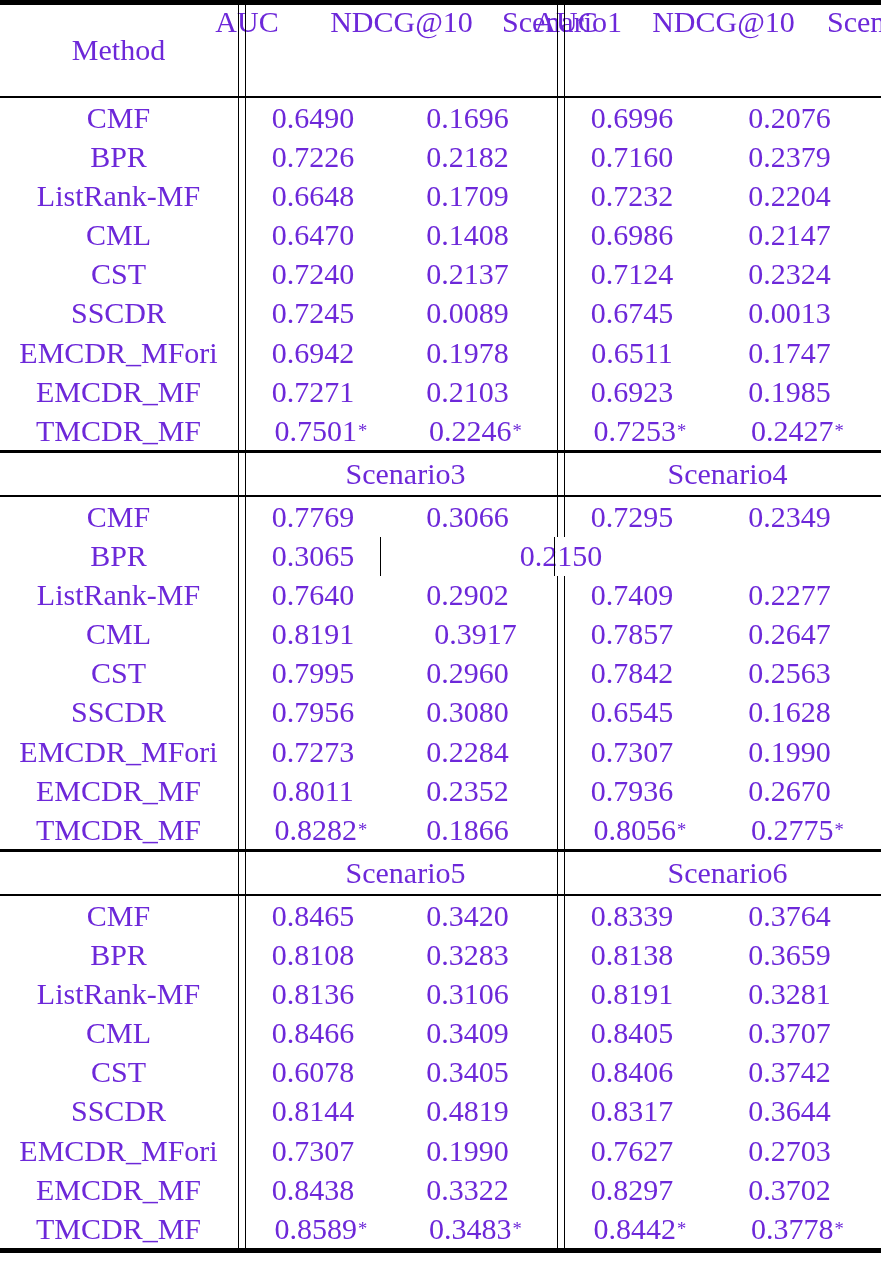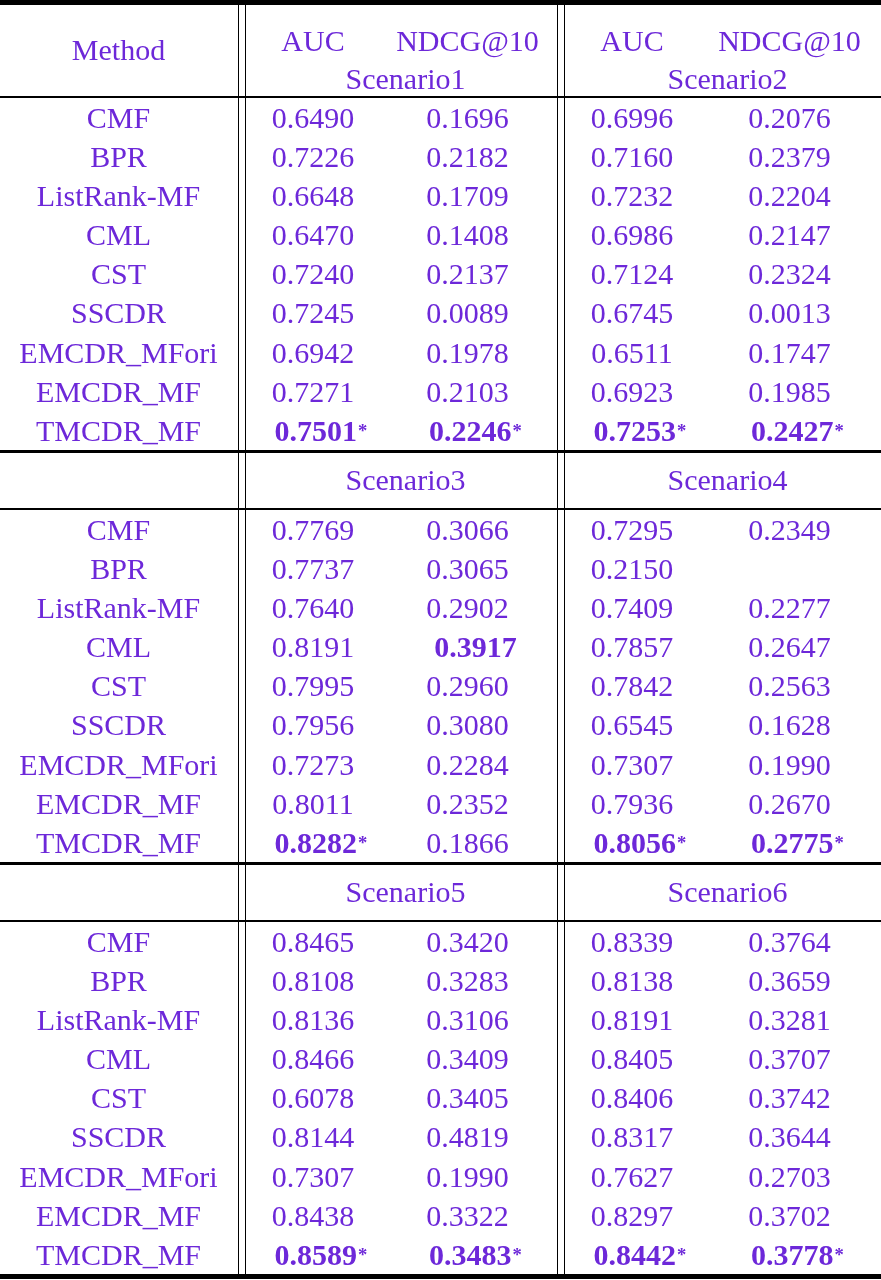--- a/index.html
+++ b/index.html
@@ -13,51 +13,51 @@
     font-size: 30px;
     display: flex;
     flex-direction: column;
     overflow: hidden;
   }
   .hline { width: 100%; background: #000; height: 2.6px; flex: 0 0 auto; }
   .hline.thick { height: 4.8px; }
 
   
   .hrow1 { display: grid; grid-template-columns: 237px 10px 309px 10px 315px; height: 91px; flex: 0 0 auto; }
-  .shrow { display: grid; grid-template-columns: 237px 10px 309px 10px 315px; height: 55px; flex: 0 0 auto; }
+  .shrow { display: grid; grid-template-columns: 237px 10px 309px 10px 315px; height: 42px; flex: 0 0 auto; }
   .drow  { display: grid; grid-template-columns: 237px 10px 132px 177px 10px 132px 183px; height: 39.1px; flex: 0 0 auto; }
 
   .cell { display: flex; align-items: center; justify-content: center; white-space: nowrap; }
 
   
   .vrule { position: relative; }
   .vrule::before {
     content: "";
     position: absolute;
     top: 0; bottom: 0;
     left: 1.4px; right: 1.4px;
     border-left: 1.7px solid #000;
     border-right: 1.7px solid #000;
   }
 
   
-  .ghead { display: flex; flex-direction: column; justify-content: flex-end; gap: 4px; }
+  .ghead { display: flex; justify-content: center; gap: 4px; }
   .metrics { display: grid; }
   .metrics.g1 { grid-template-columns: 132px 177px; }
   .metrics.g2 { grid-template-columns: 132px 183px; }
   .metrics span { text-align: center; }
   .scenlbl { text-align: center; margin-left: 8px; }
 
   .val sup {
     font-size: 0.62em;
     vertical-align: 0.55em;
     line-height: 0;
     margin-left: 1px;
   }
-  .bold { font-weight: bold; margin-left: 16px; }
+  .bold { font-weight: normal; margin-left: 16px; }
 </style>
 </head>
 <body>
 
 <div class="tbl">
   <div class="hline thick"></div>
   <div id="tbody" style="display:flex;flex-direction:column;">
       <div class="hrow1">
         <div class="cell">Method</div>
         <div class="vrule"></div>
@@ -258,23 +258,20 @@
           <span>0.7295</span>
         </div>
         <div class="cell val">
           <span>0.2349</span>
         </div>
       </div>
       <div class="drow">
         <div class="cell">BPR</div>
         <div class="vrule"></div>
         <div class="cell val">
-          <span>0.7737</span>
-        </div>
-        <div class="cell val">
           <span>0.3065</span>
         </div>
         <div class="vrule"></div>
         <div class="cell val">
           <span>0.2150</span>
         </div>
       </div>
       <div class="drow">
         <div class="cell">ListRank-MF</div>
         <div class="vrule"></div>

